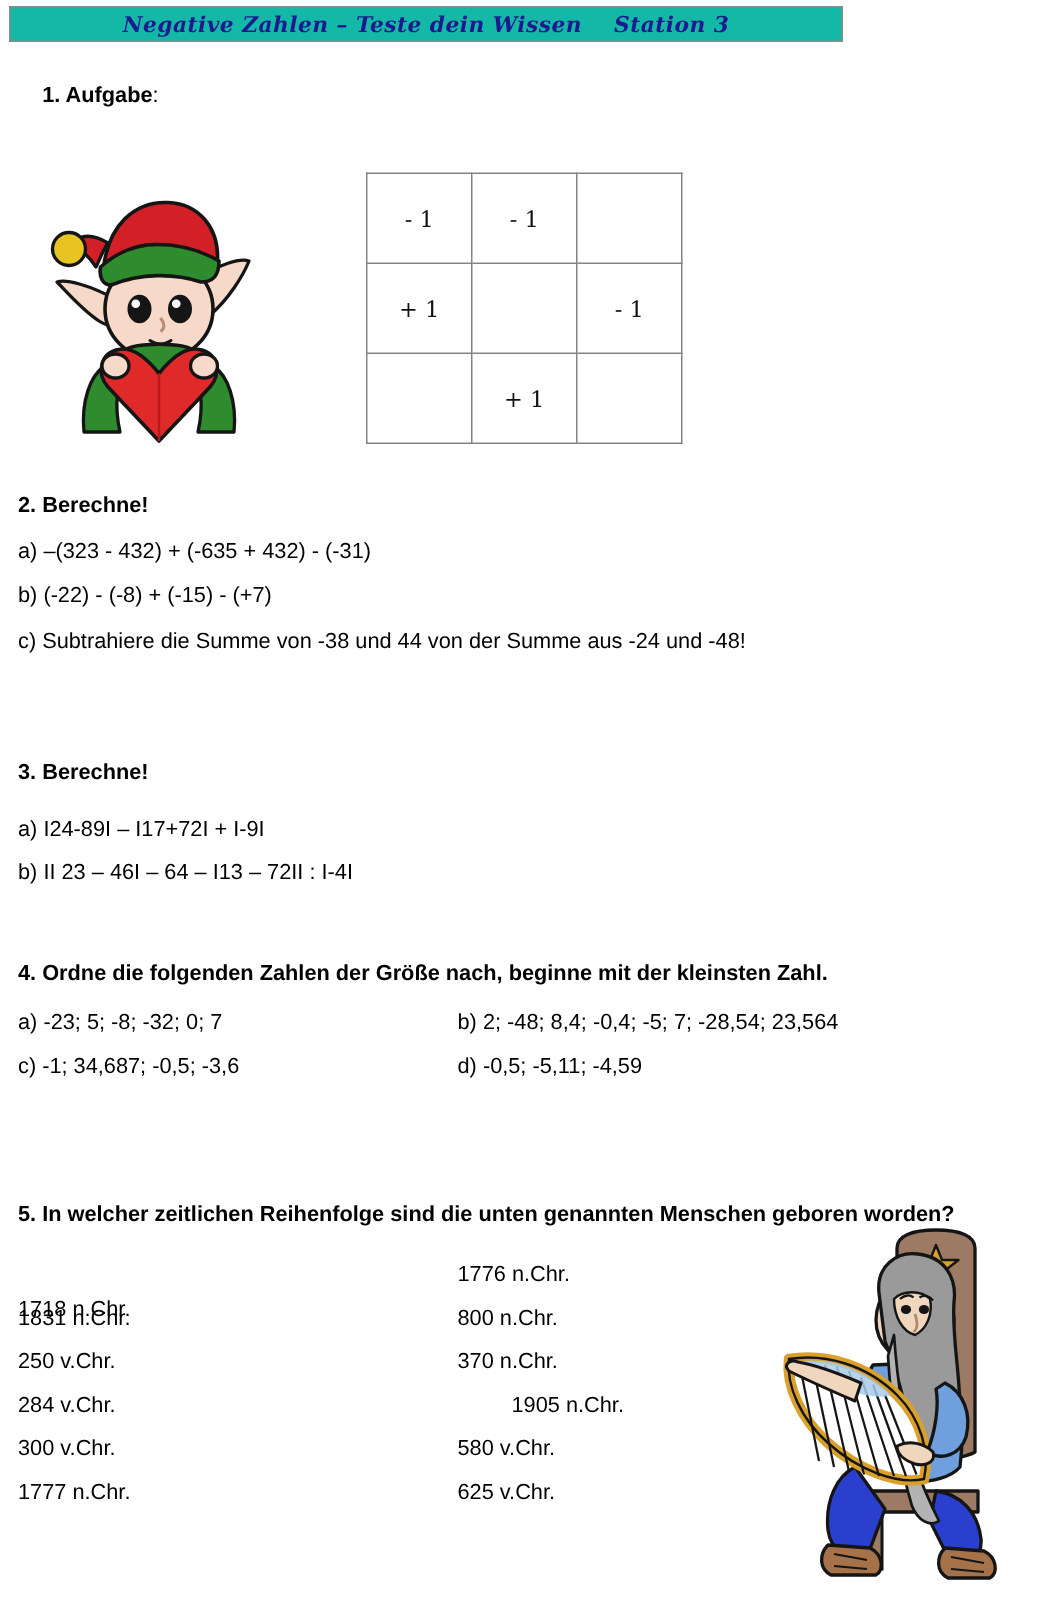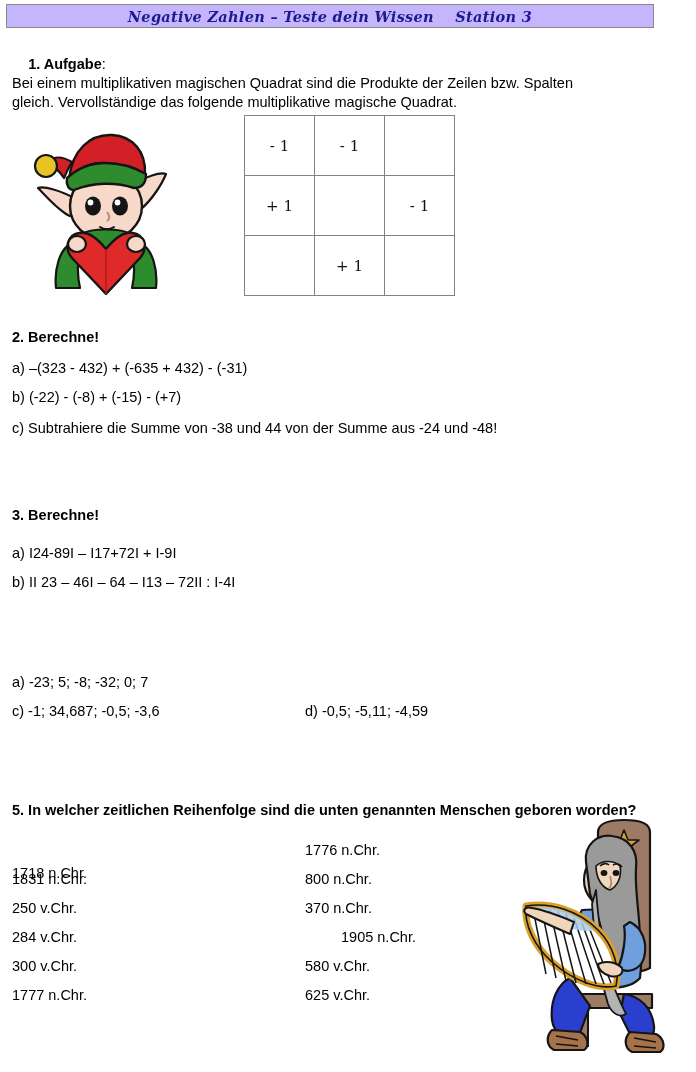--- a/index.html
+++ b/index.html
@@ -14,28 +14,28 @@
     font-family: "Liberation Sans", sans-serif;
     color: #000000;
     overflow: hidden;
   }
 
   
   .header-box {
     position: absolute;
     left: 6px;
     top: 4px;
-    width: 648px;
+    width: 556px;
     height: 24px;
     border: 1px solid #8a8a8a;
     box-sizing: border-box;
     display: flex;
     align-items: center;
     justify-content: center;
-    background: #c4b5fd;
+    background: #14b8a6;
   }
   .header-title {
     font-family: "DejaVu Serif", serif;
     font-style: italic;
     font-weight: bold;
     font-size: 14.5px;
     letter-spacing: 0.3px;
     color: #1b1b8f;
     white-space: pre;
   }
@@ -137,22 +137,20 @@
 <div class="page">
 
   <div class="header-box">
     <span class="header-title">Negative Zahlen – Teste dein Wissen    Station 3</span>
   </div>
 
   <div class="task-head" style="top:40px;">
     <span>1. Aufgabe</span><span class="thin">:</span>
   </div>
 
-  <div class="body-text" style="top:74px; width:666px;">Bei einem multiplikativen magischen Quadrat sind die Produkte der Zeilen bzw. Spalten
-gleich. Vervollständige das folgende multiplikative magische Quadrat.</div>
 
   <div class="elf">
     <svg viewBox="0 0 160 178" width="160" height="178" aria-hidden="true">
 
       <path d="M58 78 C40 68 24 64 18 66 C24 72 34 84 46 92 C52 96 58 96 60 92 Z" fill="#f6d9c8" stroke="#151515" stroke-width="2.2" stroke-linejoin="round"></path>
 
       <path d="M112 64 C126 54 140 50 146 52 C142 62 132 78 120 88 C114 92 108 90 107 84 Z" fill="#f6d9c8" stroke="#151515" stroke-width="2.2" stroke-linejoin="round"></path>
 
       <ellipse cx="86" cy="84" rx="36" ry="34" fill="#f6d9c8" stroke="#151515" stroke-width="2.4"></ellipse>
 
@@ -207,21 +205,23 @@
 
   <div class="task-head" style="top:329px;text-align:right;">2. Berechne!</div>
   <div class="item" style="left:12px; top:360px;">a) –(323 - 432) + (-635 + 432) - (-31)</div>
   <div class="item" style="left:12px; top:389px;">b) (-22) - (-8) + (-15) - (+7)</div>
   <div class="item" style="left:12px; top:420px;">c) Subtrahiere die Summe von -38 und 44 von der Summe aus -24 und -48!</div>
 
   <div class="task-head" style="top:507px;">3. Berechne!</div>
   <div class="item" style="left:12px; top:545px;">a) I24-89I – I17+72I + I-9I</div>
   <div class="item" style="left:12px; top:574px;">b) II 23 – 46I – 64 – I13 – 72II : I-4I</div>
 
+  <div class="task-head" style="top:641px;">4. Ordne die folgenden Zahlen der Größe nach, beginne mit der kleinsten Zahl.</div>
   <div class="item" style="left:12px; top:674px;text-align:center;">a) -23; 5; -8; -32; 0; 7</div>
+  <div class="item" style="left:305px; top:674px;">b) 2; -48; 8,4; -0,4; -5; 7; -28,54; 23,564</div>
   <div class="item" style="left:12px; top:703px;">c) -1; 34,687; -0,5; -3,6</div>
   <div class="item" style="left:305px; top:703px;">d) -0,5; -5,11; -4,59</div>
 
   <div class="dotline" style="top:744px;">..................................................................................................................................................</div>
   <div class="dotline" style="top:773px;">..................................................................................................................................................</div>
 
   <div class="task-head" style="top:802px;">5. In welcher zeitlichen Reihenfolge sind die unten genannten Menschen geboren worden?</div>
 
   <div class="date-cell date-col-left" style="top:842px;margin-top:23px;">1718 n.Chr.</div>
   <div class="date-cell date-col-left" style="top:871px;">1831 n.Chr.</div>

